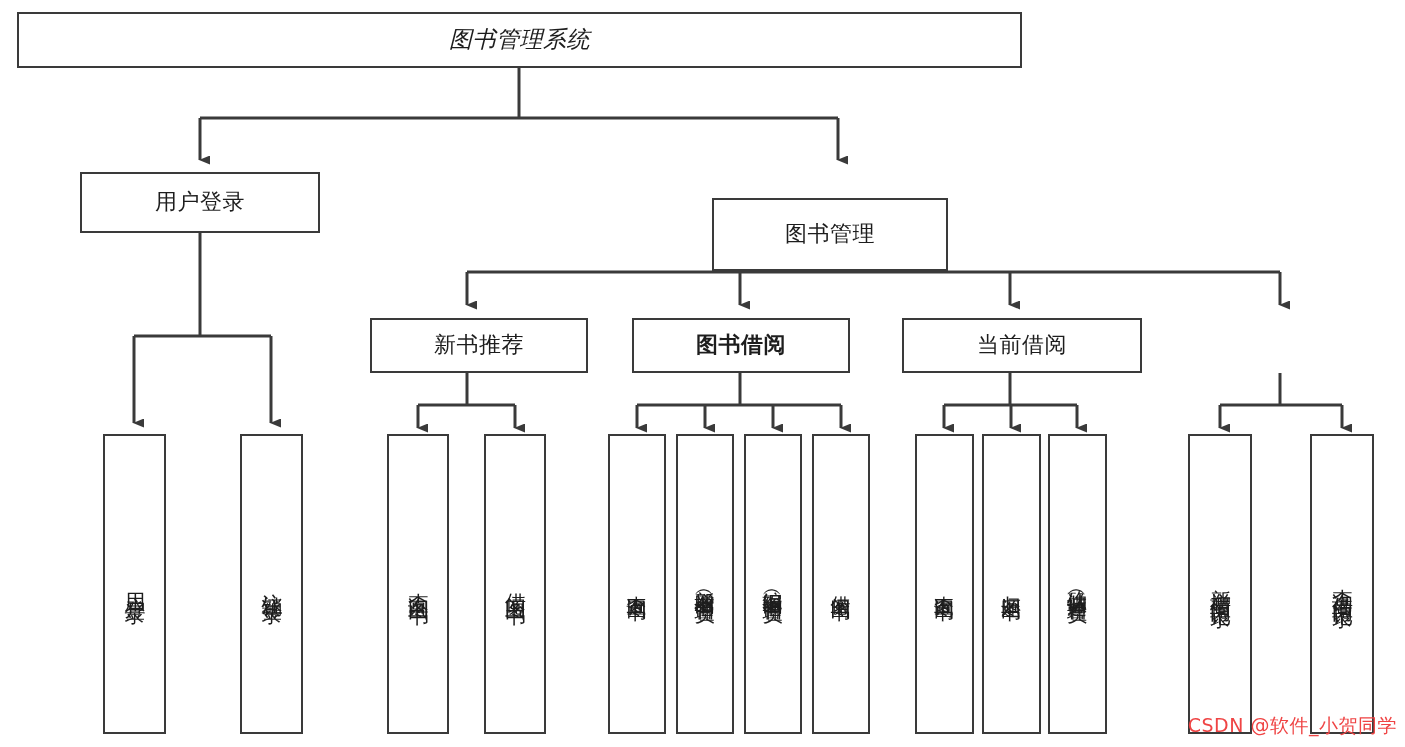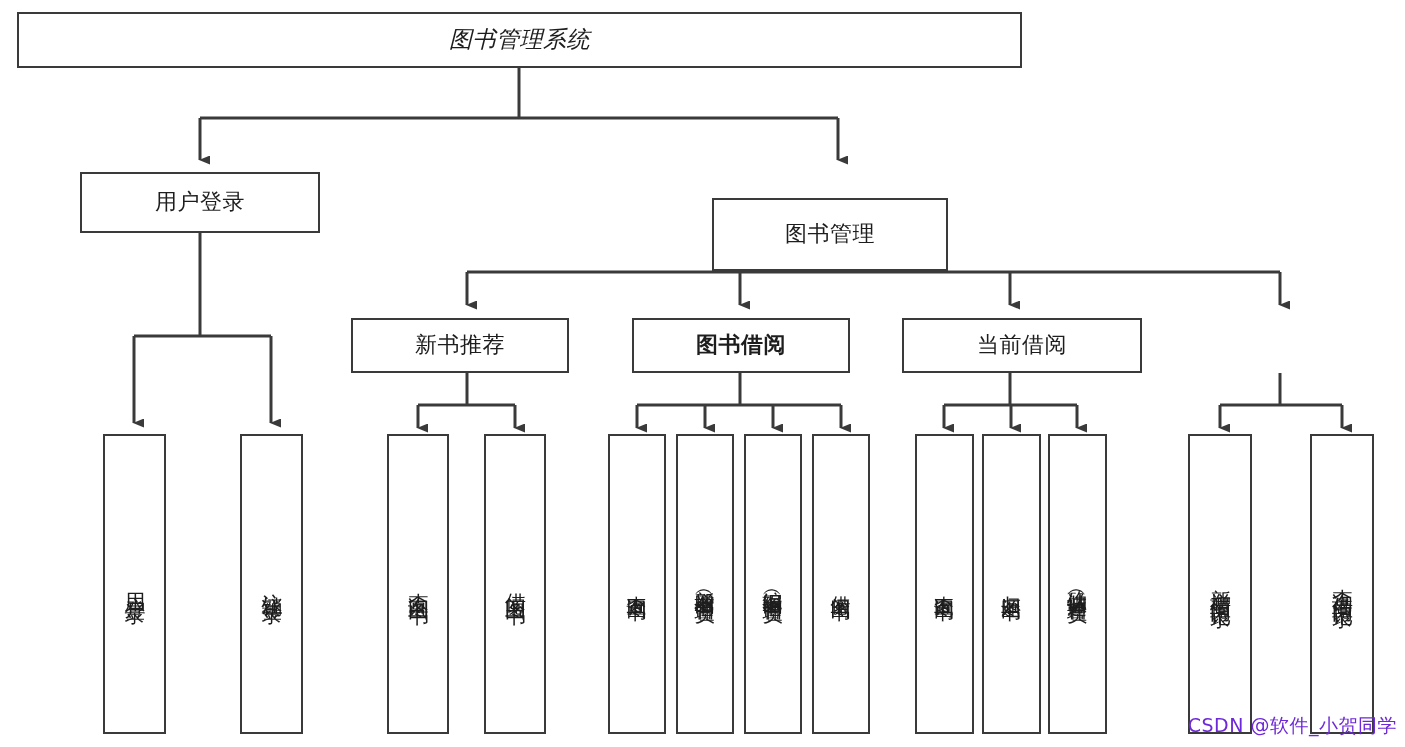--- a/index.html
+++ b/index.html
@@ -65,21 +65,21 @@
   }
   .node.vertical.narrow .node-label {
     font-size: 20px;
     letter-spacing: 2px;
   }
   #watermark {
     position: absolute;
     right: 8px;
     bottom: 8px;
     font-size: 19px;
-    color: #6d28d9;
+    color: #ef4444;
     white-space: nowrap;
     letter-spacing: 0.5px;
   }
 </style>
 </head>
 <body>
 
 <div id="diagram-root">
 
   <svg id="connector-layer" viewBox="0 0 1405 747" width="1405" height="747" xmlns="http://www.w3.org/2000/svg">
@@ -136,21 +136,21 @@
     <span class="node-label">图书管理系统</span>
   </div>
 
   <div class="node horizontal" style="left:80px; top:172px; width:240px; height:61px;">
     <span class="node-label">用户登录</span>
   </div>
   <div class="node horizontal" style="left:712px; top:172px; width:236px; height:73px;margin-top:26px;">
     <span class="node-label">图书管理</span>
   </div>
 
-  <div class="node horizontal" style="left:351px; top:318px; width:218px; height:55px;">
+  <div class="node horizontal" style="left:370px; top:318px; width:218px; height:55px;">
     <span class="node-label">新书推荐</span>
   </div>
   <div class="node horizontal" style="left:632px; top:318px; width:218px; height:55px;font-weight:bold;">
     <span class="node-label">图书借阅</span>
   </div>
   <div class="node horizontal" style="left:902px; top:318px; width:240px; height:55px;">
     <span class="node-label">当前借阅</span>
   </div>
 
   <div class="node vertical" style="left:103px; top:434px; width:63px; height:300px;">

